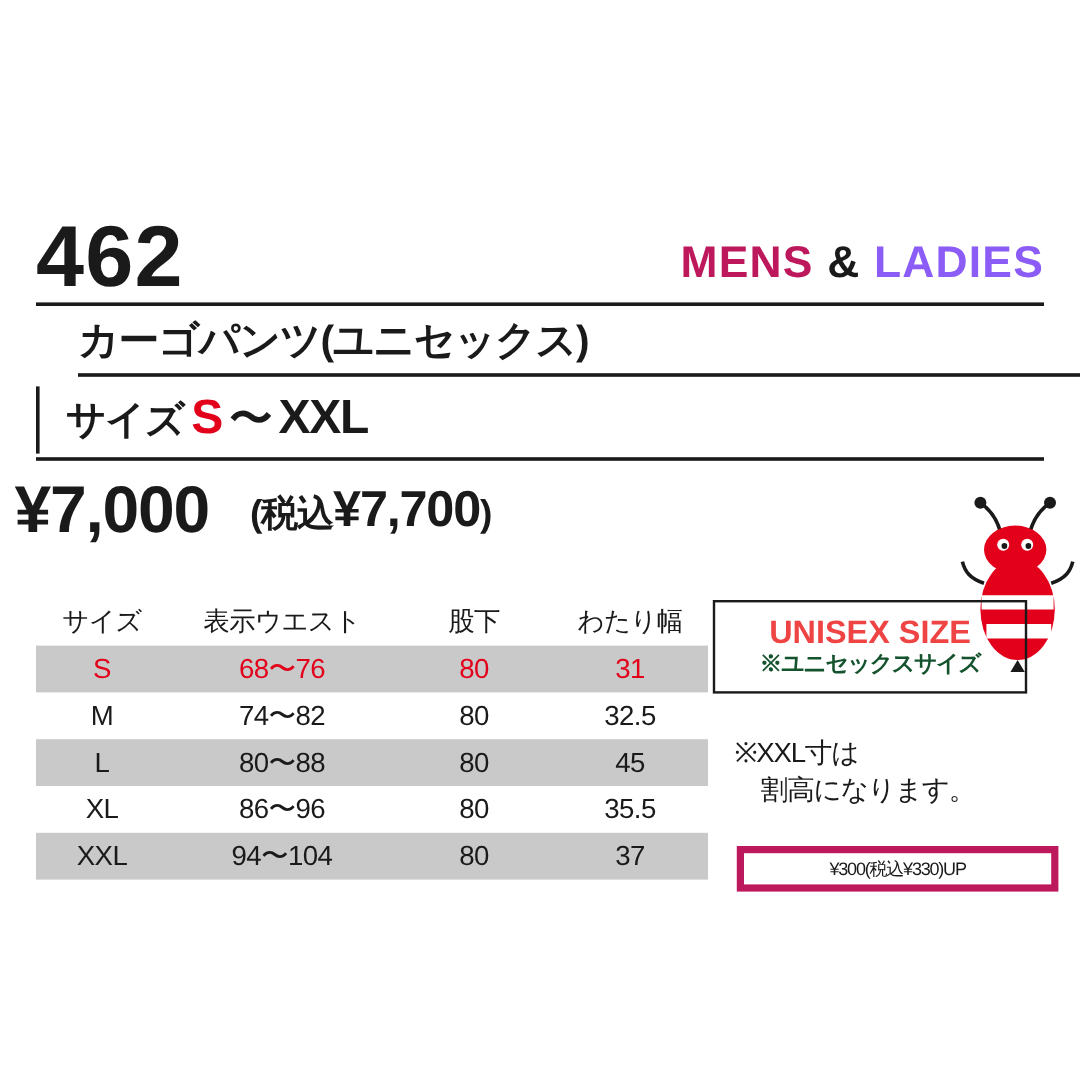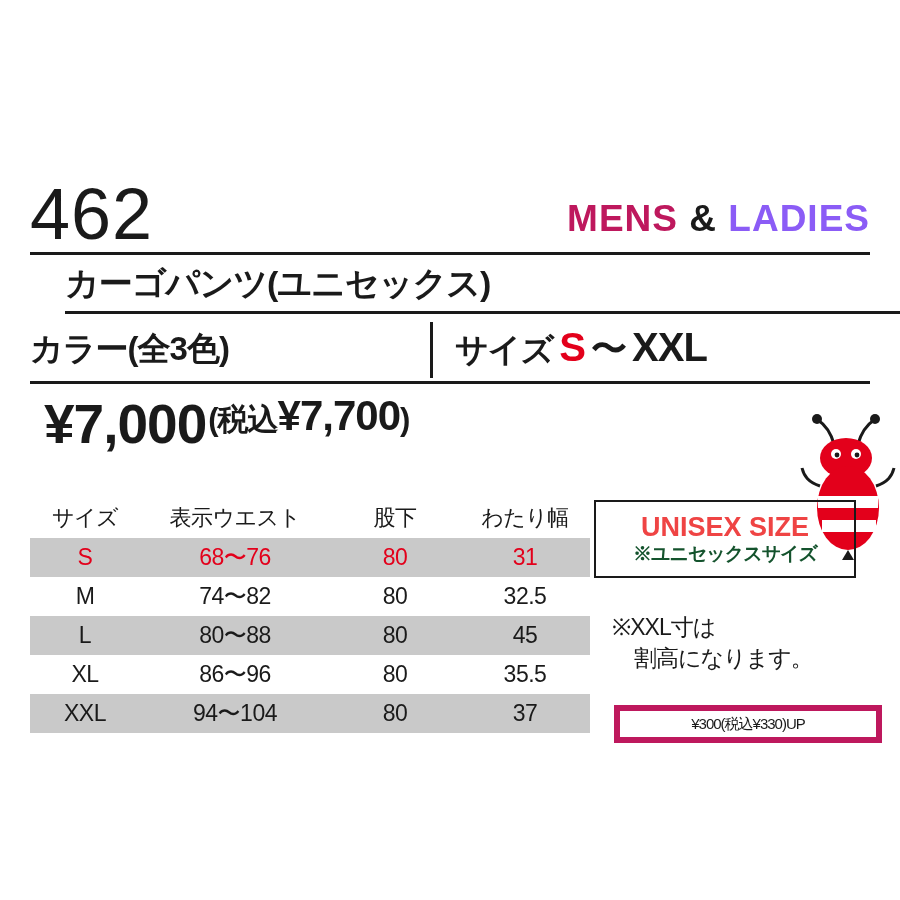--- a/index.html
+++ b/index.html
@@ -29,21 +29,21 @@
     width: 840px;
     height: 105px;
     display: flex;
     align-items: flex-end;
     justify-content: space-between;
     border-bottom: 3px solid #1a1a1a;
     box-sizing: border-box;
   }
   .product-number {
     font-size: 72px;
-    font-weight: normal;
+    font-weight: bold;
     line-height: 0.95;
     letter-spacing: 1px;
     color: #1a1a1a;
     padding-bottom: 4px;
   }
   .gender-label {
     font-size: 37px;
     font-weight: bold;
     letter-spacing: 1px;
     padding-bottom: 12px;
@@ -106,25 +106,26 @@
     gap: 6px;
   }
   .spec-size .size-label { font-size: 33px; }
   .spec-size .size-from { color: #e3001b; font-size: 40px; }
   .spec-size .size-tilde { font-size: 36px; }
   .spec-size .size-to { font-size: 40px; }
 
   
   .price-row {
     position: absolute;
-    left: 44px;
+    left: 12px;
     top: 392px;
     display: flex;
-    align-items: flex-start;
+    align-items: center;
     white-space: nowrap;
+    gap: 32px;
   }
   .price-main {
     font-size: 55px;
     font-weight: bold;
     letter-spacing: -1px;
   }
   .price-tax {
     font-size: 31px;
     font-weight: bold;
     letter-spacing: -1px;
@@ -242,21 +243,20 @@
       <span class="amp">&amp;</span>
       <span class="ladies">LADIES</span>
     </div>
   </div>
 
   <div class="name-row">
     <div class="product-name">カーゴパンツ(ユニセックス)</div>
   </div>
 
   <div class="spec-row">
-    <div class="spec-color">カラー(全3色)</div>
     <div class="spec-divider"></div>
     <div class="spec-size">
       <span class="size-label">サイズ</span>
       <span class="size-from">S</span>
       <span class="size-tilde">〜</span>
       <span class="size-to">XXL</span>
     </div>
   </div>
 
   <div class="price-row">

